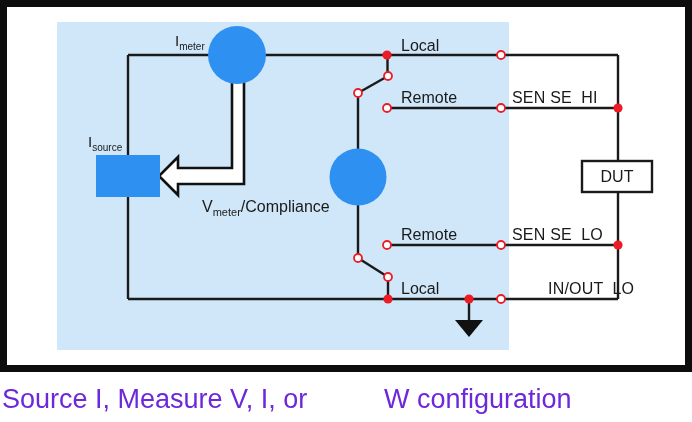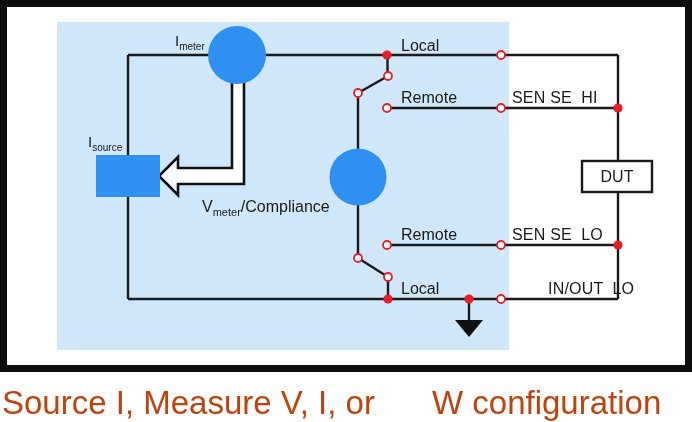--- a/index.html
+++ b/index.html
@@ -13,23 +13,23 @@
   .panel{position:absolute;left:50px;top:15px;width:452px;height:328px;background:var(--panel_blue);}
   svg.circuit{position:absolute;left:0;top:0;width:692px;height:372px;}
   .lbl{position:absolute;color:var(--line);font-size:16px;line-height:1.1;white-space:pre;}
   .term{letter-spacing:0.2px;}
   .sublbl{font-size:15px;}
   .sublbl .sub{font-size:10px;vertical-align:-4px;letter-spacing:0;}
   .vlbl{font-size:16px;}
   .vlbl .sub{font-size:11px;vertical-align:-4px;}
   .dut-label{position:absolute;left:582px;top:161px;width:70px;height:28px;line-height:31px;
              text-align:center;font-size:16px;color:var(--line);}
-  .caption{position:absolute;top:384px;font-size:33px;color:#c2410c;white-space:pre;}
+  .caption{position:absolute;top:384px;font-size:27px;color:#6d28d9;white-space:pre;}
   .cap-left{left:2px;}
-  .cap-right{left:384px;margin-left:48px;}
+  .cap-right{left:384px;}
 </style>
 </head>
 <body>
 
 <div class="stage">
 
   <div class="frame">
     <div class="panel"></div>
   </div>
 

